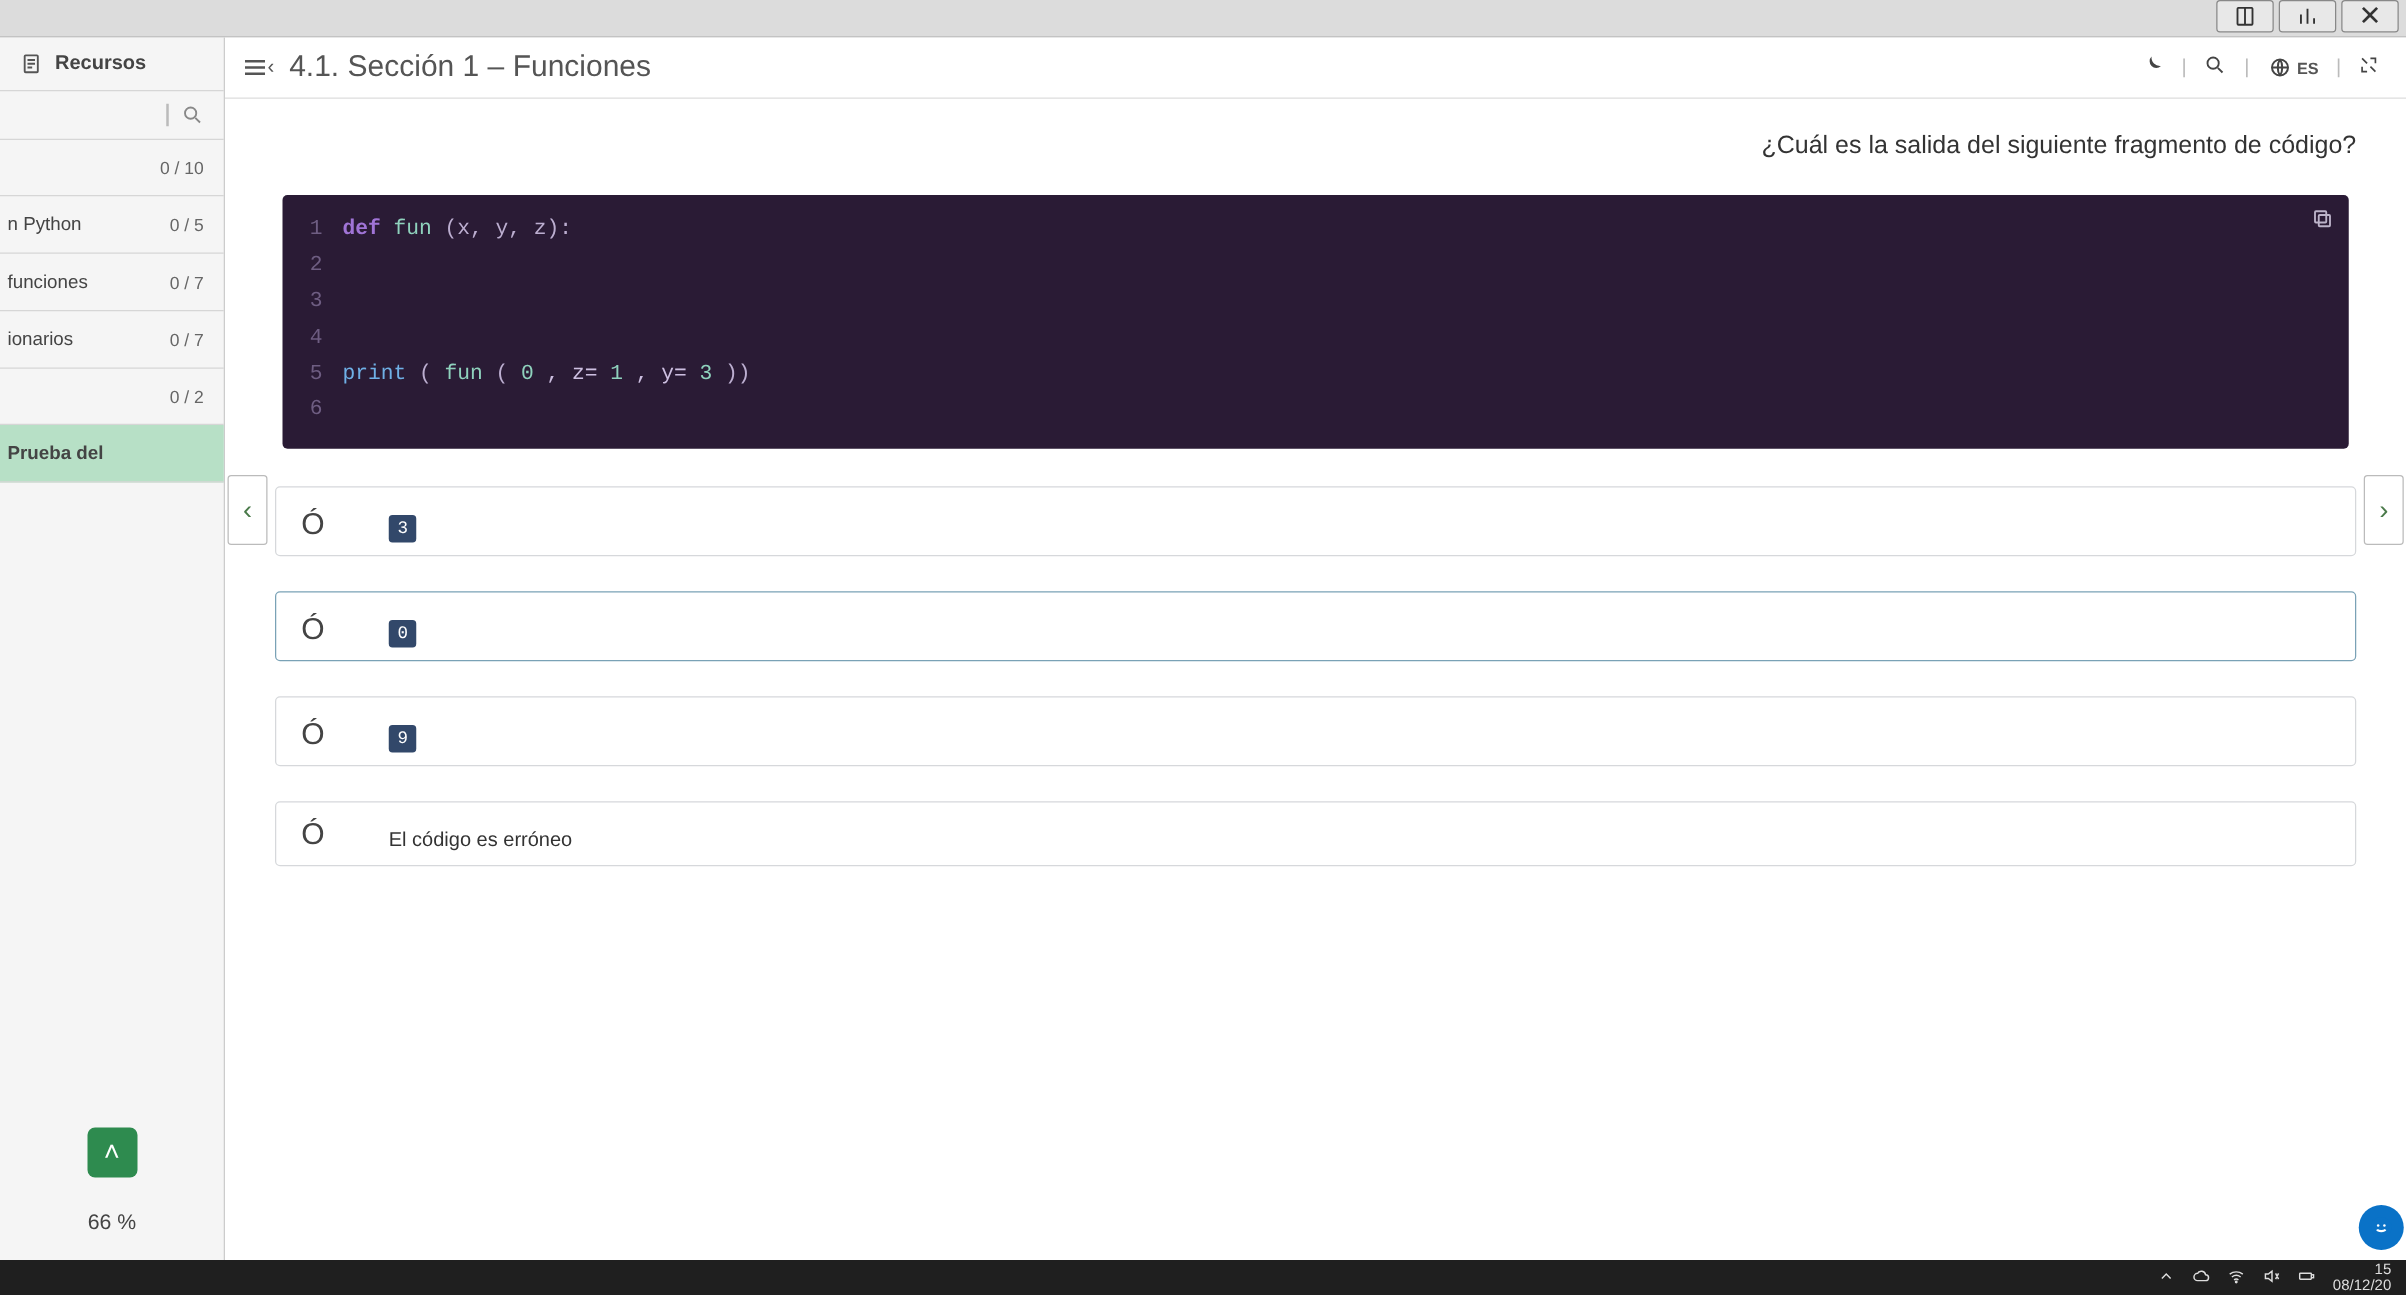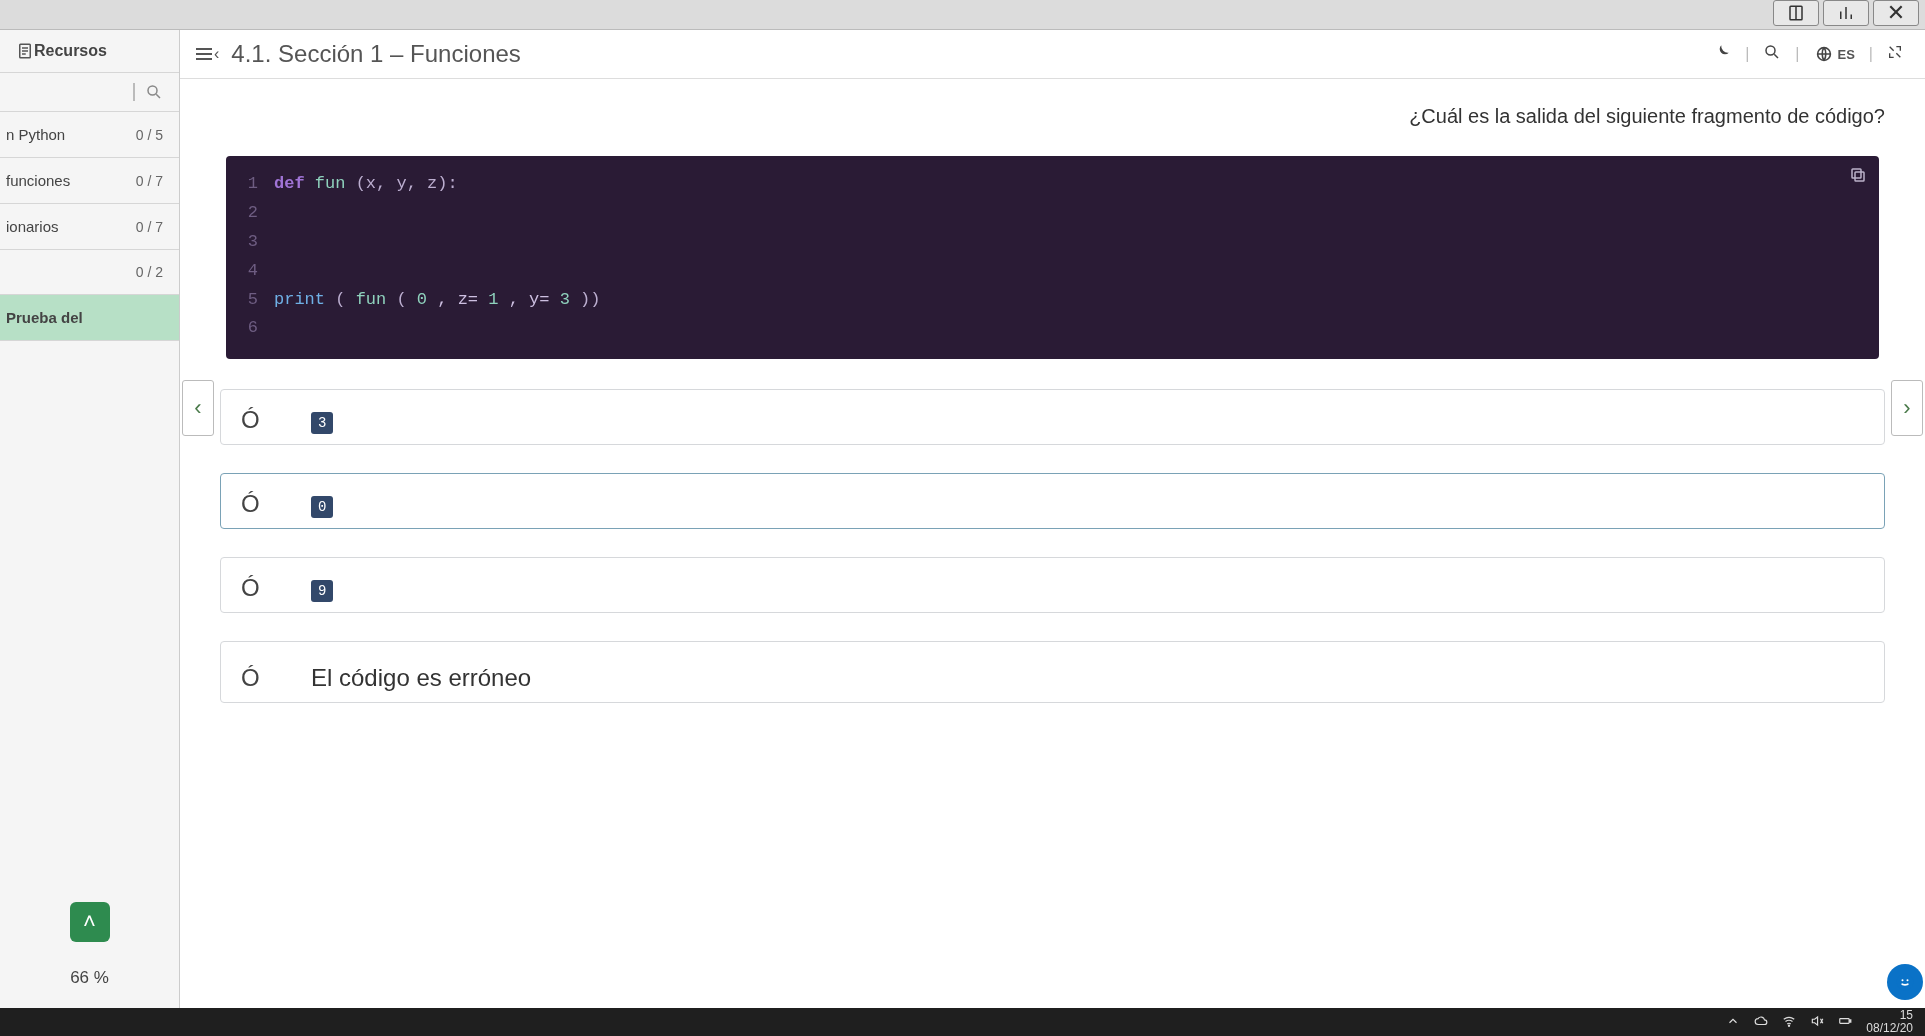--- a/index.html
+++ b/index.html
@@ -9,21 +9,21 @@
   .titlebar { position:relative; height:30px; background:#dcdcdc; border-bottom:1px solid #bbb; }
   .titlebar .win-icons { position:absolute; right:6px; top:0; height:30px; display:flex; gap:4px; align-items:flex-start;}
   .titlebar .win-btn { width:46px; height:26px; border:1px solid #888; border-radius:3px; display:flex; align-items:center; justify-content:center; background:#e8e8e8; }
   .titlebar .win-btn.close{ font-size:22px; font-weight:300; color:#333;}
   .titlebar .win-btn svg{ width:18px; height:18px; stroke:#333; fill:none; stroke-width:2;}
   
   .app { display:flex; height: calc(100% - 30px - 28px); }
   
   
   .sidebar { width:180px; background:#f5f5f5; border-right:1px solid #ccc; position:relative;}
-  .sidebar-top { display:flex; align-items:center; gap:0; padding:12px 16px; border-bottom:1px solid #d6d6d6; font-weight:700; color:#444;text-align:right;}
+  .sidebar-top { display:flex; align-items:center; gap:10px; padding:12px 16px; border-bottom:1px solid #d6d6d6; font-weight:700; color:#444;text-align:right;}
   .sidebar-top svg{ width:18px; height:18px; stroke:#555; fill:none; stroke-width:2;}
   .sidebar-search { display:flex; justify-content:flex-end; padding:10px 16px 10px 16px; border-bottom:1px solid #d6d6d6; color:#888;}
   .sidebar-search .bar{ width:2px; height:18px; background:#bbb; margin-right:10px;}
   .sidebar-nav { }
   .nav-item { display:flex; justify-content:space-between; align-items:center; padding:14px 16px 14px 6px; border-bottom:1px solid #d6d6d6; color:#444; font-size:15px;}
   .nav-item .count{ color:#666; font-size:14px;}
   .nav-item.active{ background:#b7e0c6; font-weight:600;}
   .sidebar-bottom{ position:absolute; bottom:20px; left:0; right:0; text-align:center;}
   .up-btn{ width:40px; height:40px; background:#2e8b4f; border-radius:6px; display:inline-flex; align-items:center; justify-content:center; color:#fff; font-size:22px;}
   .percent{ margin-top:26px; color:#444; font-size:17px;}
@@ -65,21 +65,21 @@
   .nav-arrow{ position:absolute; top:380px; width:32px; height:56px; background:#fff; border:1px solid #bbb; display:flex; align-items:center; justify-content:center; font-size:22px; color:#4a7a4a; z-index:5; border-radius:3px;}
   .nav-arrow.left{ left:182px;}
   .nav-arrow.right{ right:2px;}
   
   
   .answers{ padding:0 0 0 0;}
   .answer{ border:1px solid #d6d8db; border-radius:4px; padding:22px 30px 10px 30px; margin-bottom:28px; position:relative; background:#fff;}
   .answer.selected{ border:1.5px solid #7aa2b6;}
   .answer .radio-mark{ position:absolute; left:20px; bottom:10px; font-size:24px; color:#444;}
   .answer .badge{ display:inline-block; background:#32486a; color:#fff; font-family:"Consolas","Courier New",monospace; font-size:14px; padding:3px 7px; border-radius:3px; margin-left:60px;}
-  .answer .plain{ margin-left:60px; font-size:24px; color:#333;}
+  .answer .plain{ margin-left:60px; font-size:16px; color:#333;}
   
   
   .assist{ position:absolute; right:2px; bottom:8px; width:36px; height:36px; border-radius:50%; background:#0a72c7; display:flex; align-items:center; justify-content:center; color:#fff; font-weight:700;}
   
   
   .taskbar{ height:28px; background:#1f1f1f; color:#ddd; display:flex; align-items:center; justify-content:flex-end; padding:0 12px; font-size:12px; gap:14px;}
   .taskbar .tray-ico svg{ width:14px; height:14px; stroke:#ddd; fill:none; stroke-width:2;}
   .taskbar .clock{ text-align:right; line-height:1.1;}
 </style>
 </head>
@@ -116,20 +116,24 @@
       <span>Recursos</span>
     </div>
     <div class="sidebar-search">
       <span class="bar"></span>
       <svg viewBox="0 0 24 24" width="18" height="18" stroke="#888" fill="none" stroke-width="2">
           <circle cx="10" cy="10" r="6"></circle>
           <path d="M20 20l-5-5"></path>
         </svg>
     </div>
     <nav class="sidebar-nav">
+      <div class="nav-item">
+        <span></span>
+        <span class="count">0 / 10</span>
+      </div>
       <div class="nav-item">
         <span>n Python</span>
         <span class="count">0 / 5</span>
       </div>
       <div class="nav-item">
         <span>funciones</span>
         <span class="count">0 / 7</span>
       </div>
       <div class="nav-item">
         <span>ionarios</span>

